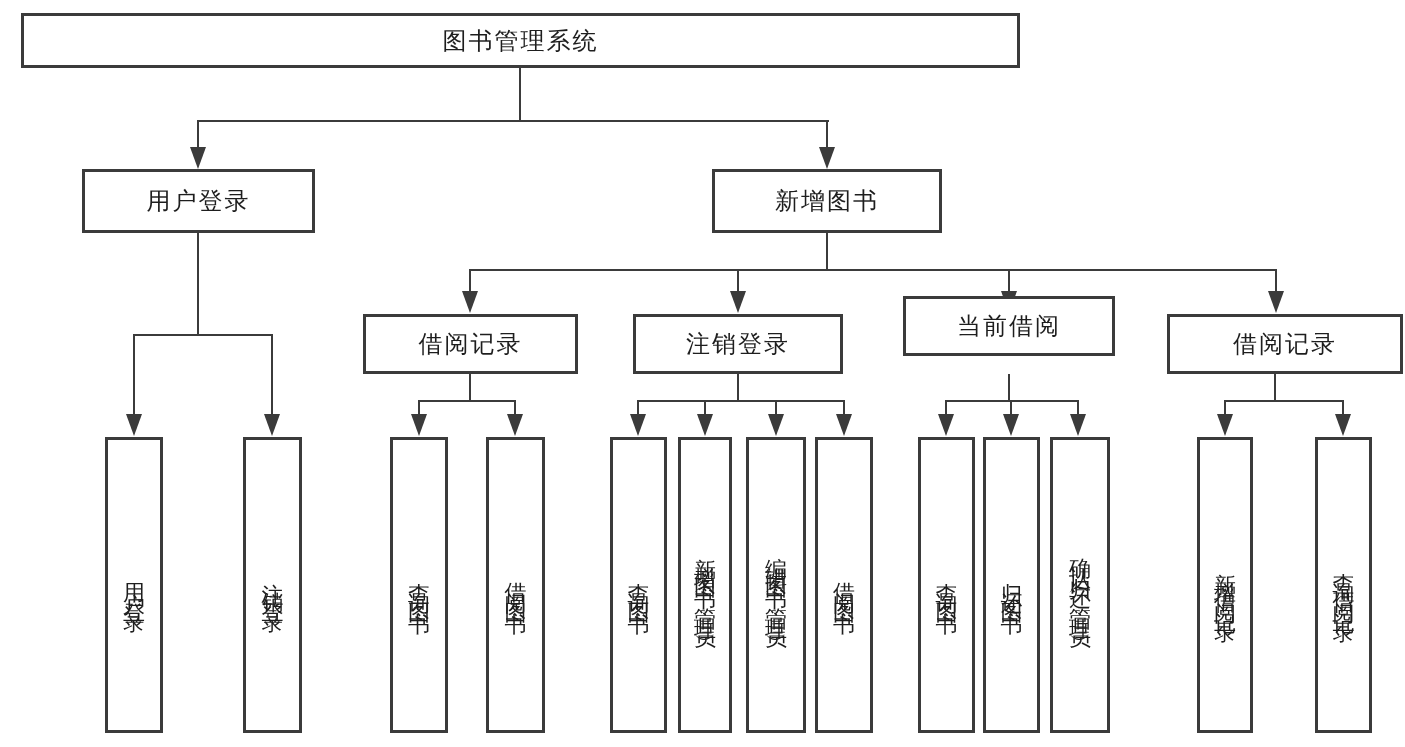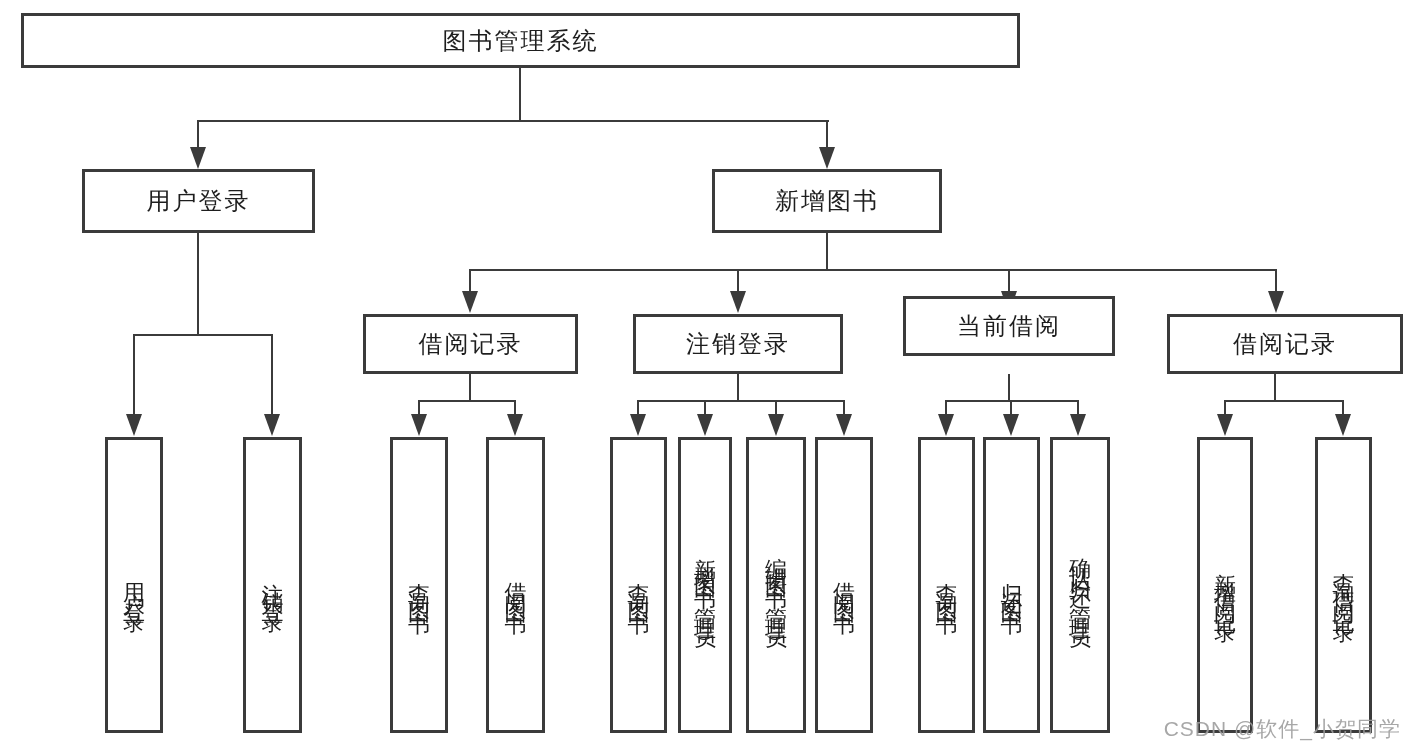--- a/index.html
+++ b/index.html
@@ -187,15 +187,14 @@
     <span>确认归还（管理员）</span>
   </div>
 
   <div class="box v" style="left:1197px; top:437px; width:56px; height:296px;">
     <span>新增借阅记录</span>
   </div>
   <div class="box v" style="left:1315px; top:437px; width:57px; height:296px;">
     <span>查询借阅记录</span>
   </div>
 
-  <div id="watermark">CSDN @软件_小贺同学</div>
 
 </div>
 
 </body></html>

